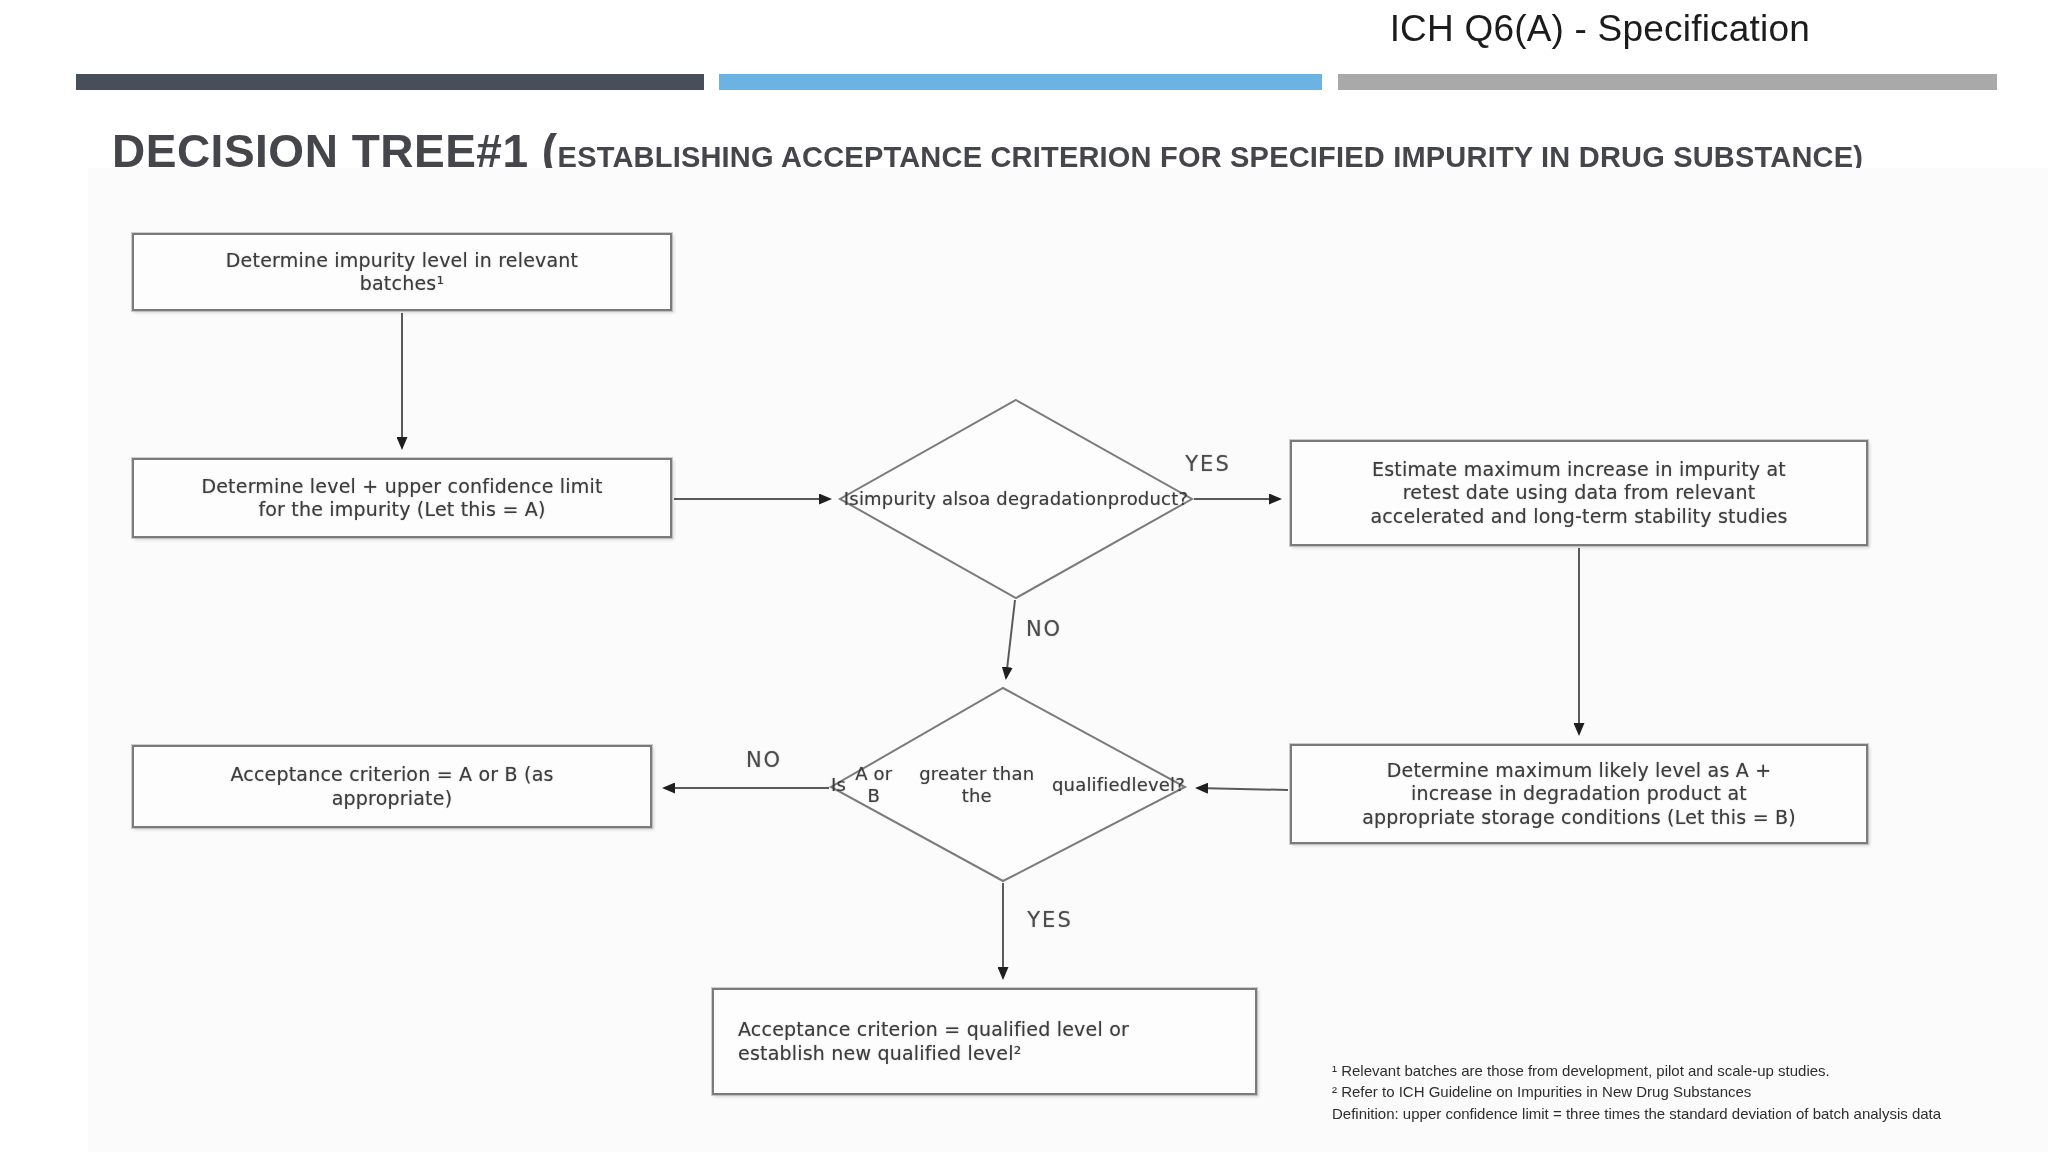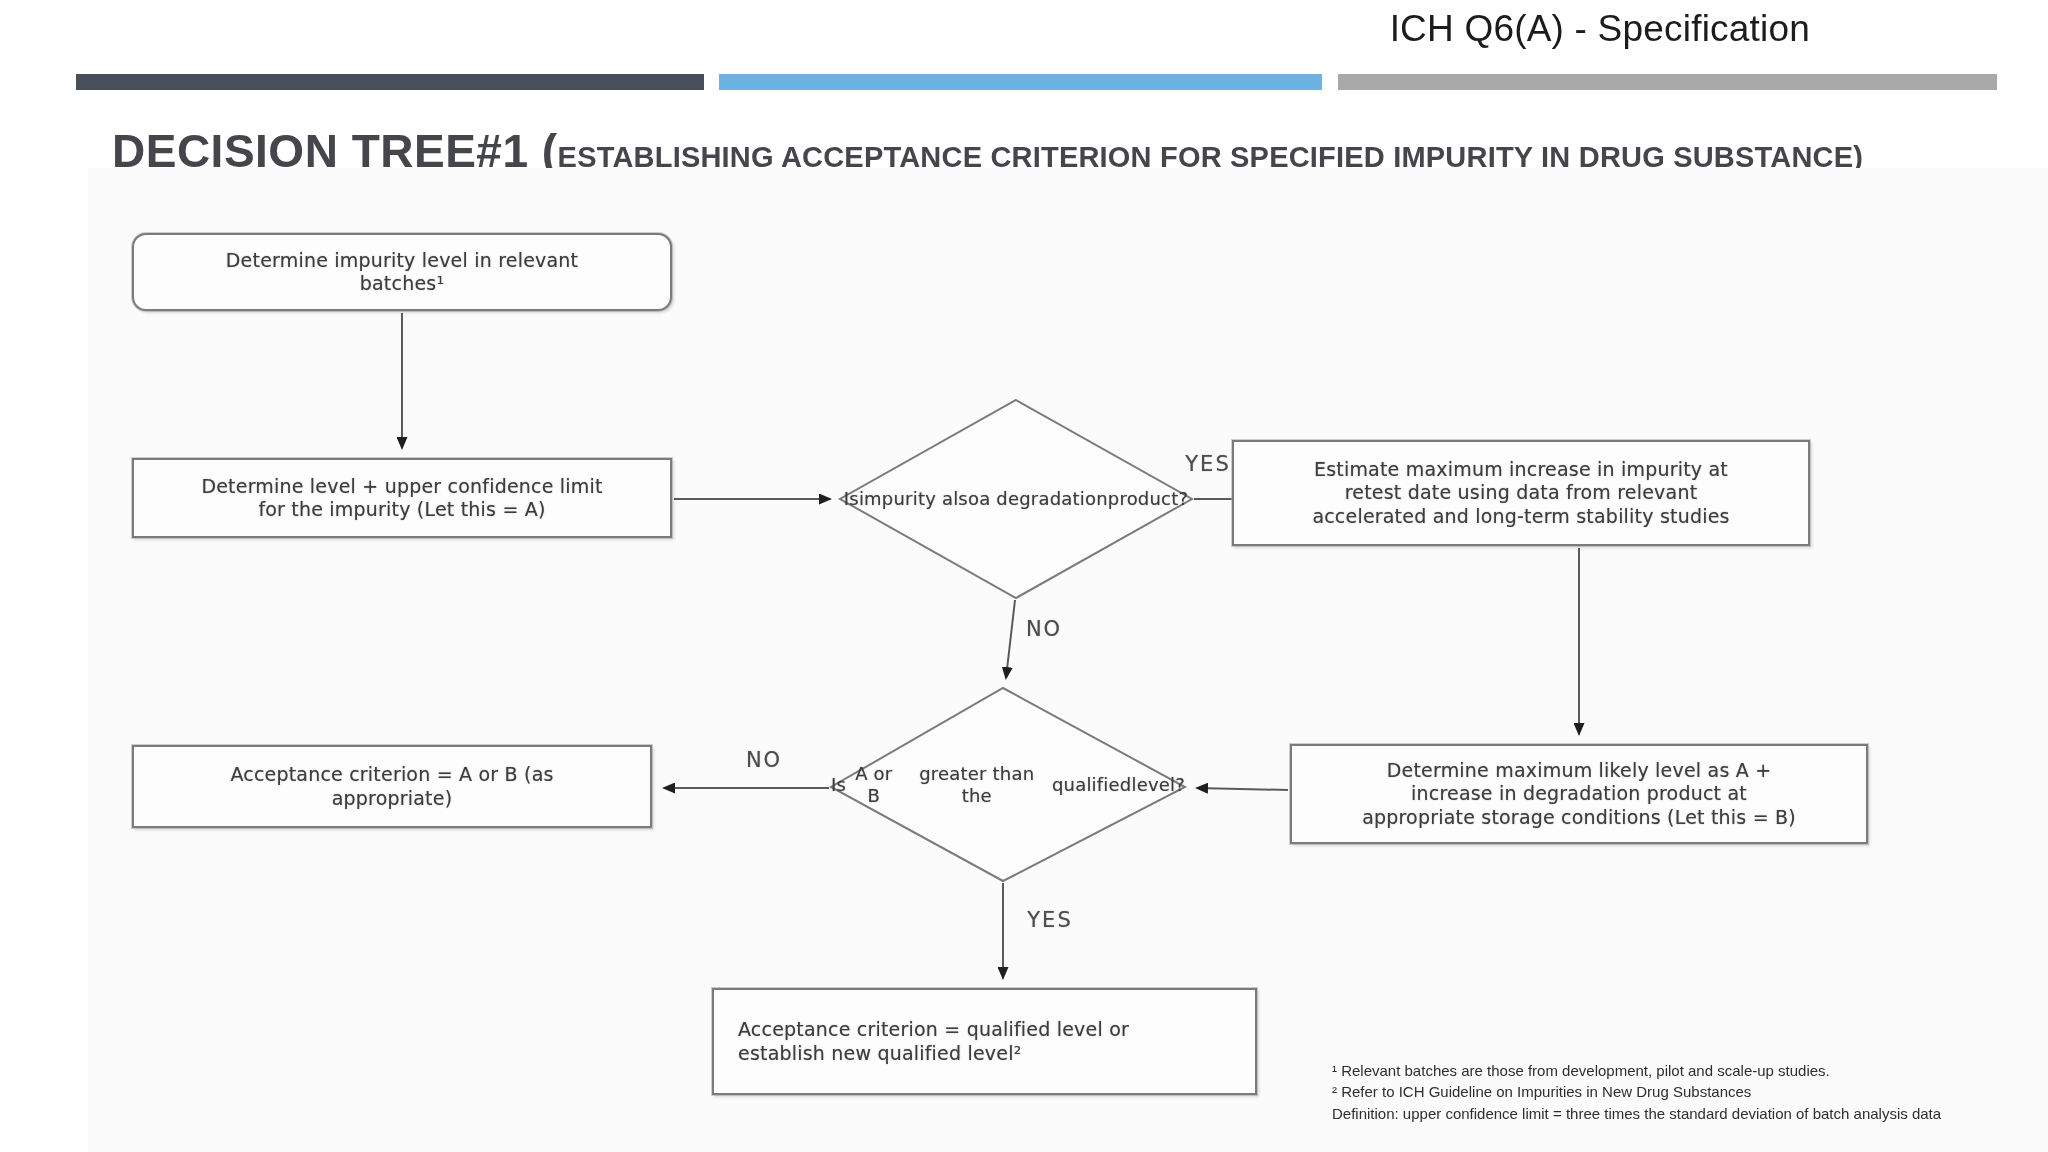--- a/index.html
+++ b/index.html
@@ -30,23 +30,23 @@
 
   .fc-node {
     position:absolute; display:flex; align-items:center; justify-content:center;
     background:#fdfdfd; border:2px solid #7b7b7b;
     box-shadow:0 0 0 1px rgba(165,165,165,0.55), 2px 2px 3px rgba(0,0,0,0.14);
     font-family:"DejaVu Sans", sans-serif; font-size:19px; line-height:1.22;
     color:#3d3d3d; text-align:center; letter-spacing:0.2px;
     text-shadow:0 0 1.2px rgba(70,70,70,0.55);
     box-sizing:border-box;
   }
-  .box1 { left:132px;  top:233px; width:540px; height:78px;  padding:0 50px;border-radius:14px; }
+  .box1 { left:132px;  top:233px; width:540px; height:78px;  padding:0 50px; }
   .box2 { left:132px;  top:458px; width:540px; height:80px;  padding:0 55px; }
-  .box3 { left:1232px; top:440px; width:578px; height:106px; padding:0 60px; }
+  .box3 { left:1290px; top:440px; width:578px; height:106px; padding:0 60px; }
   .box4 { left:1290px; top:744px; width:578px; height:100px; padding:0 60px; }
   .box5 { left:132px;  top:745px; width:520px; height:83px;  padding:0 60px; }
   .box6 { left:712px;  top:988px; width:545px; height:107px;
           justify-content:flex-start; text-align:left; padding:0 70px 0 24px; }
 
   .fc-diamond-text {
     position:absolute; display:flex; align-items:center; justify-content:center;
     font-family:"DejaVu Sans", sans-serif; font-size:18px; line-height:1.22;
     color:#3d3d3d; text-align:center; letter-spacing:0.2px;
     text-shadow:0 0 1.2px rgba(70,70,70,0.55);

